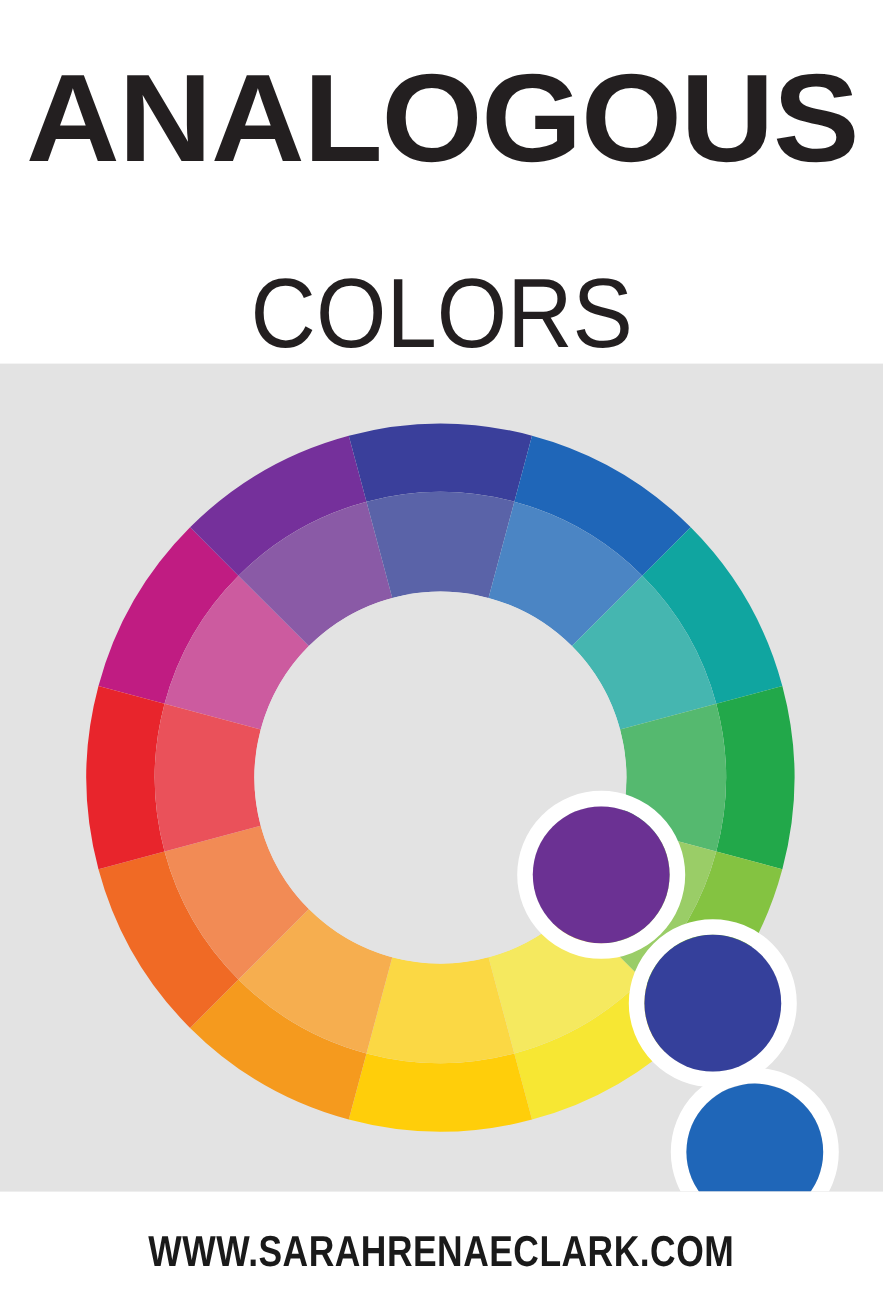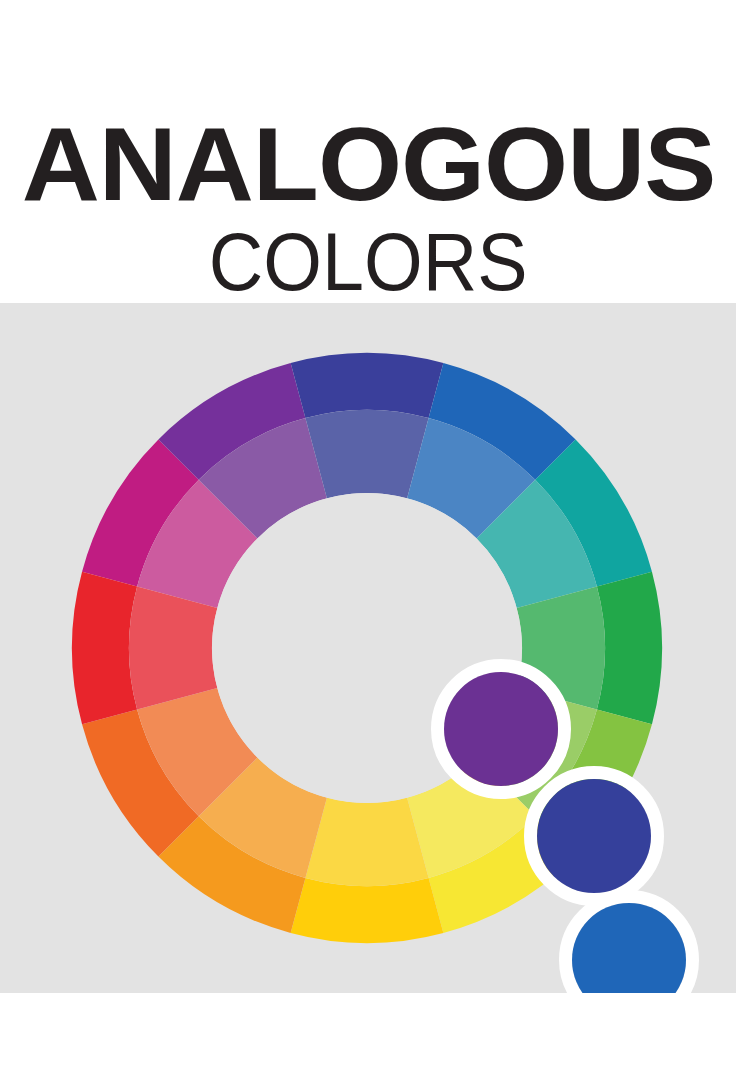--- a/index.html
+++ b/index.html
@@ -16,23 +16,24 @@
   }
 
   
   #header {
     width: 736px;
     height: 303px;
     background: #ffffff;
     display: flex;
     flex-direction: column;
     align-items: center;
-    justify-content: flex-end;
+    justify-content: space-between;
     box-sizing: border-box;
     padding-top: 52px;
+    gap: 28px;
   }
   #title-main {
     font-family: "Liberation Sans Narrow", "Liberation Sans", sans-serif;
     font-weight: 700;
     font-size: 104px;
     line-height: 0.92;
     letter-spacing: -1px;
     color: #231f20;
     transform: scaleX(1.04);
     transform-origin: center top;
@@ -138,14 +139,17 @@
           <circle cx="501" cy="426" r="63.5" fill="none" stroke="#ffffff" stroke-width="13"></circle>
           <circle cx="501" cy="426" r="57" fill="#6B3193"></circle>
           <circle cx="594" cy="533" r="63.5" fill="none" stroke="#ffffff" stroke-width="13"></circle>
           <circle cx="594" cy="533" r="57" fill="#35409B"></circle>
           <circle cx="629" cy="657" r="63.5" fill="none" stroke="#ffffff" stroke-width="13"></circle>
           <circle cx="629" cy="657" r="57" fill="#1F66B8"></circle>
         </g>
     </svg>
   </div>
 
+  <div id="footer">
+    <div id="footer-text">WWW.SARAHRENAECLARK.COM</div>
+  </div>
 
 </div>
 
 </body></html>

